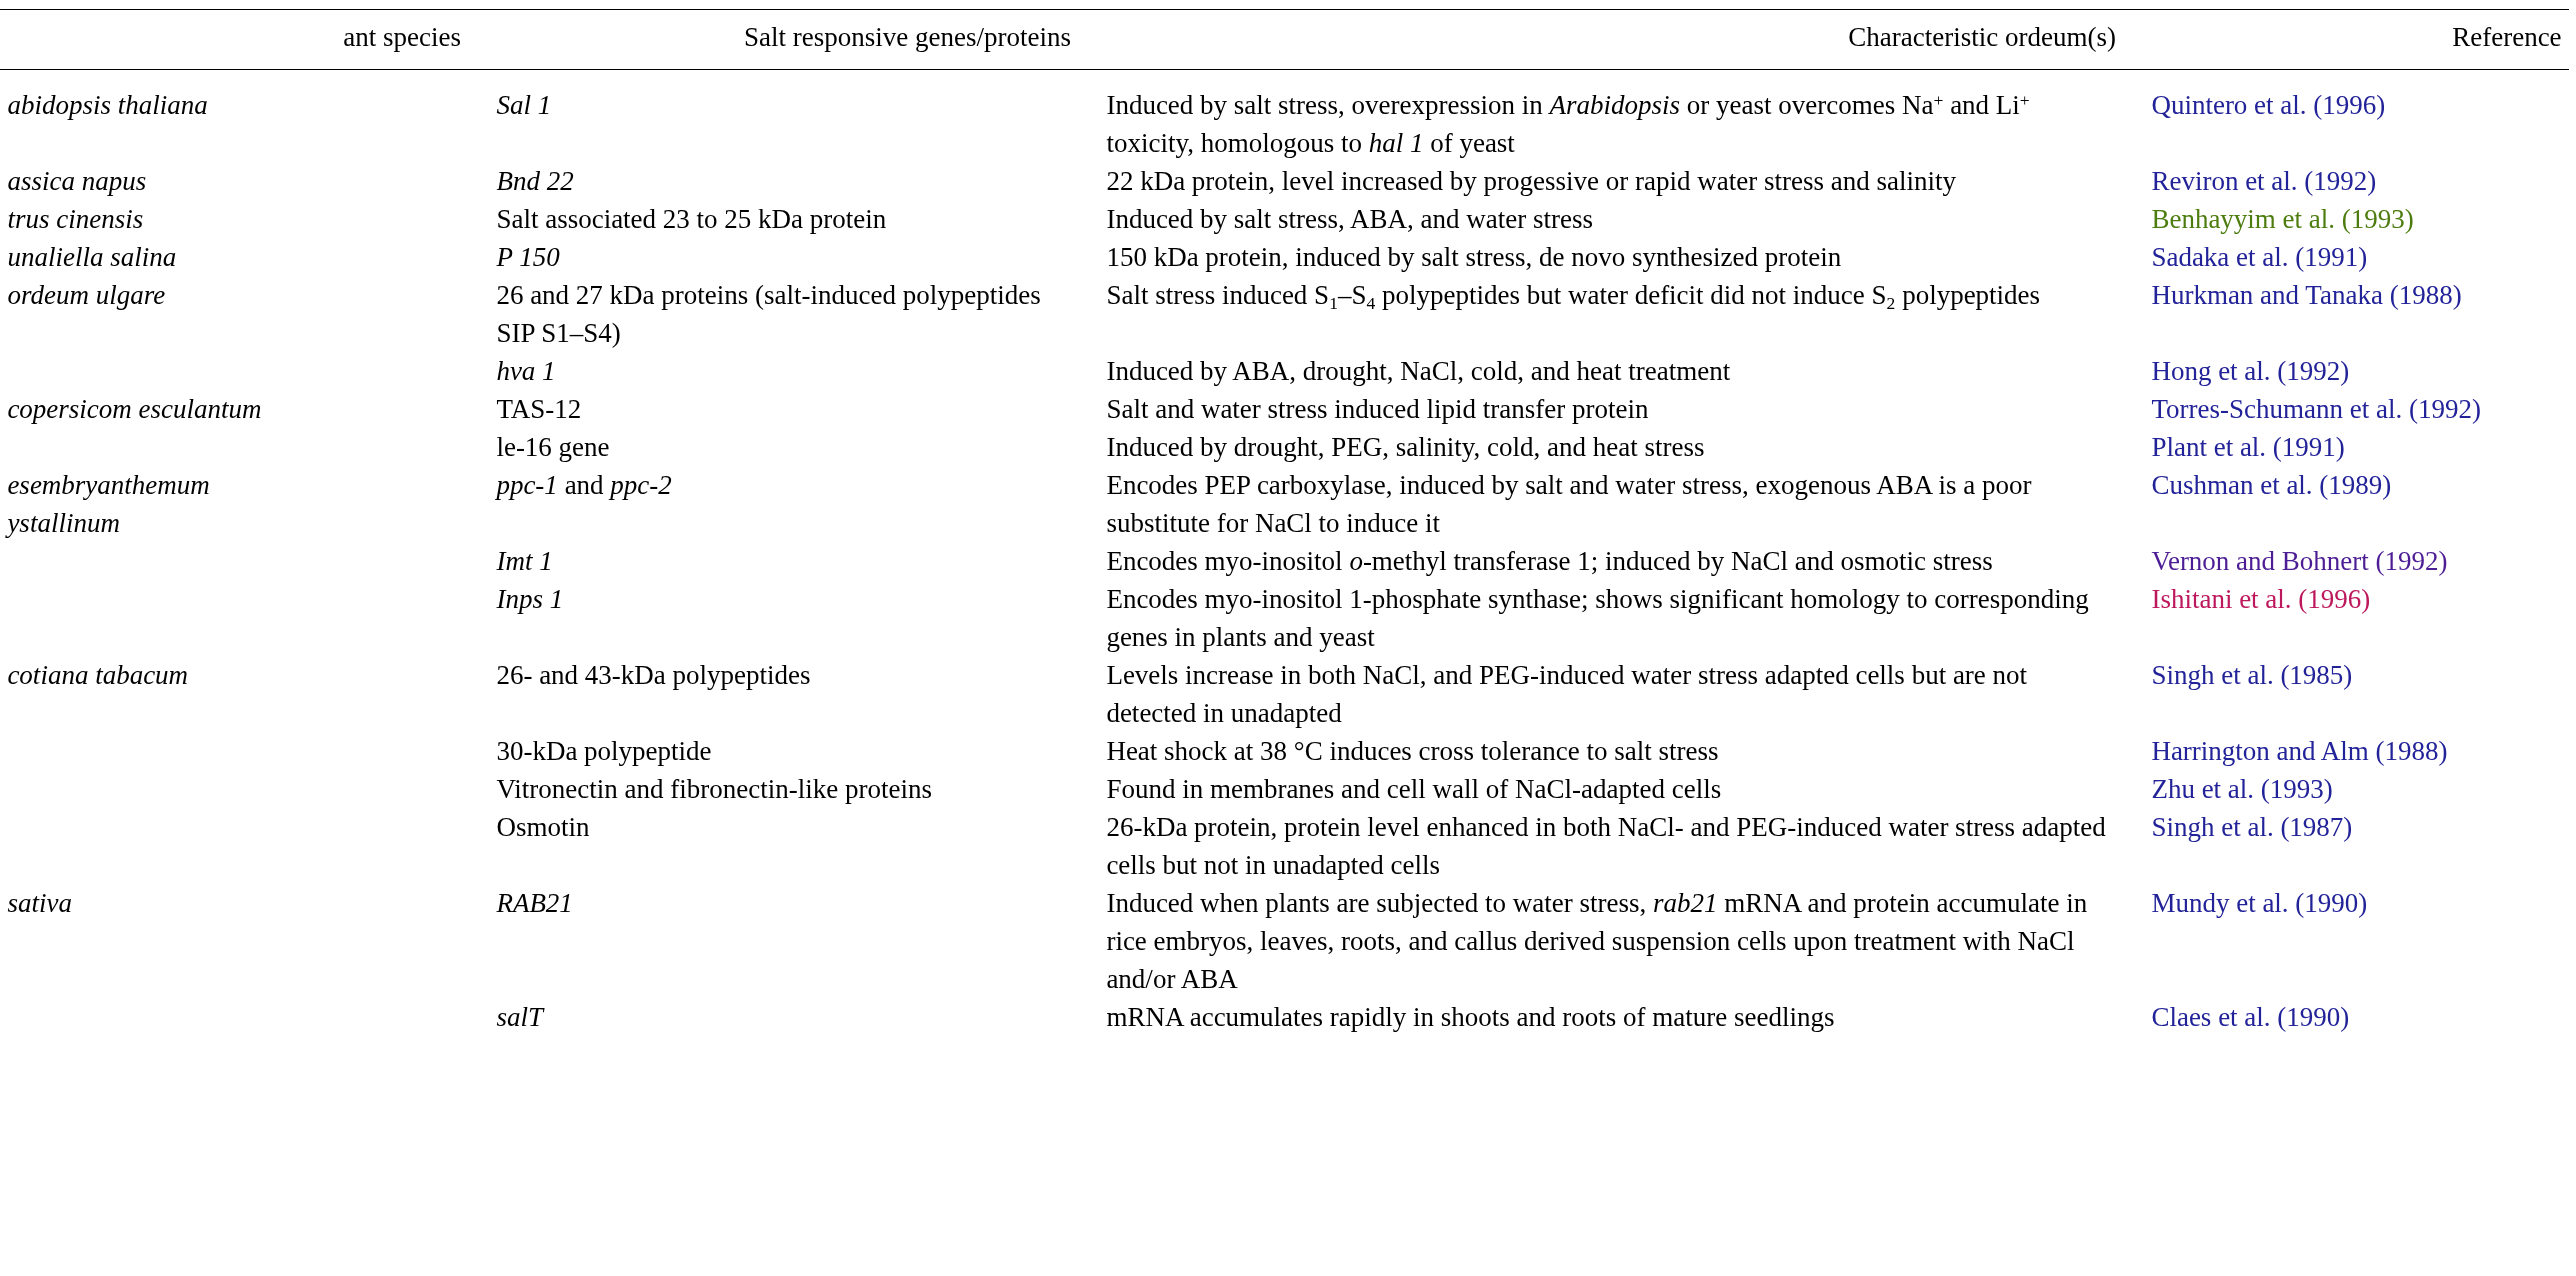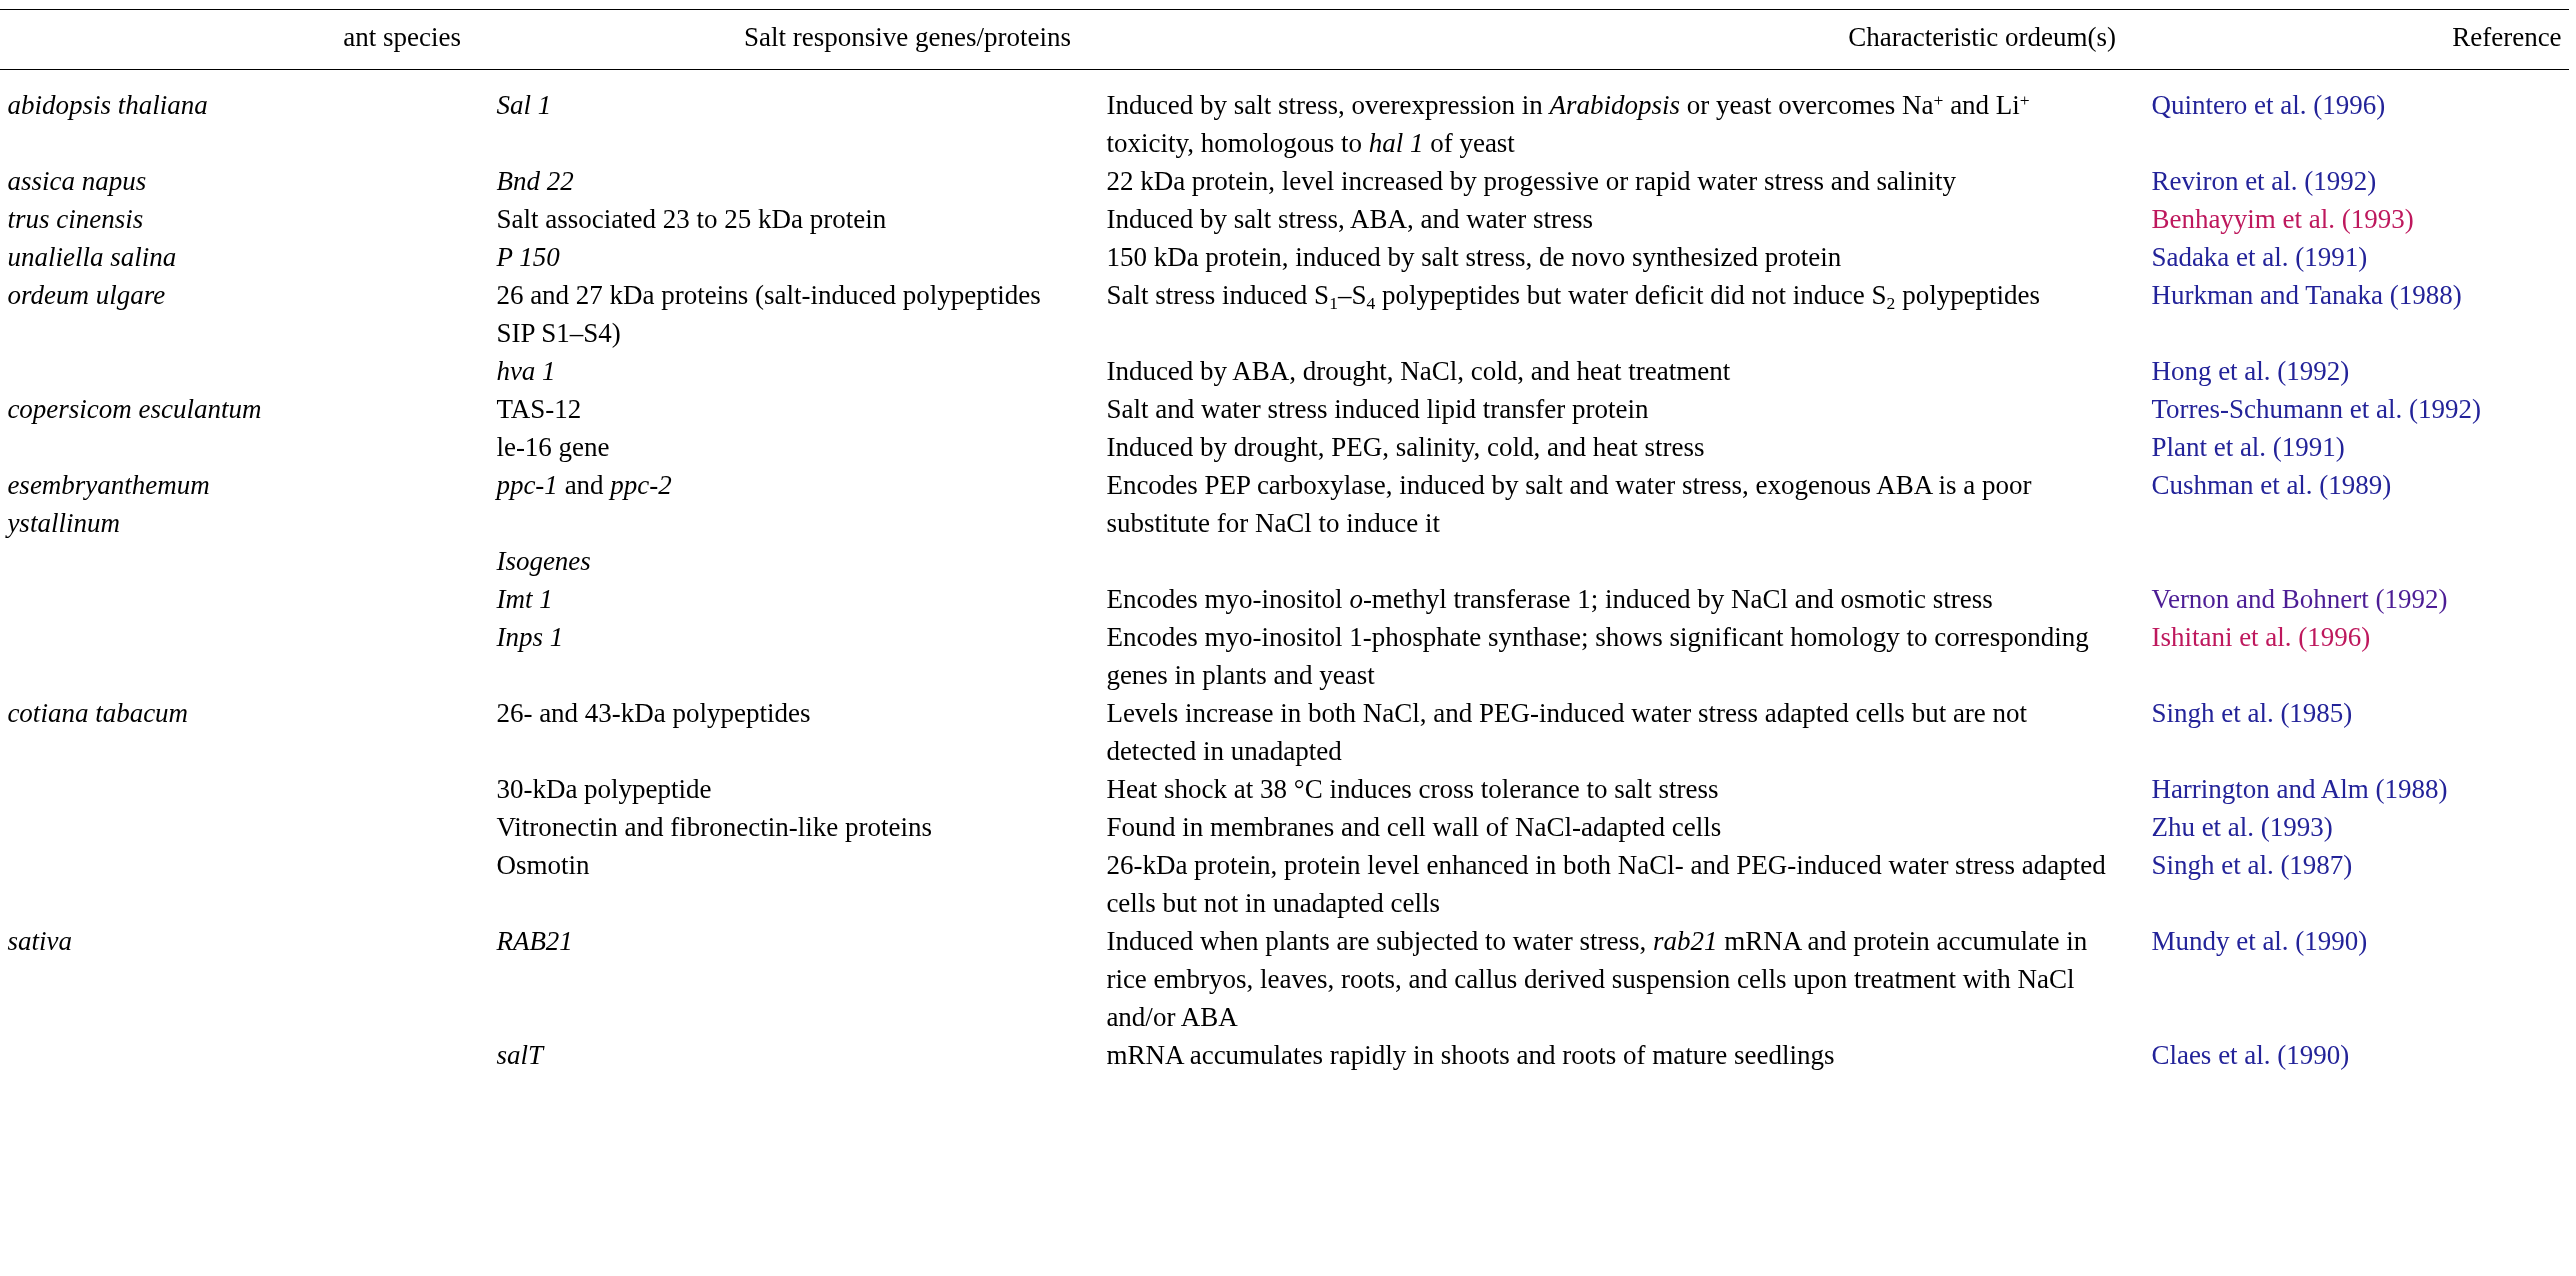--- a/index.html
+++ b/index.html
@@ -66,21 +66,21 @@
       <tr>
         <td class="species-cell"><span class="it">assica napus</span></td>
         <td><span class="it">Bnd 22</span></td>
         <td><span>22 kDa protein, level increased by progessive or rapid water stress and salinity</span></td>
         <td><span class="ref" style="color: rgb(35, 35, 153);">Reviron et al. (1992)</span></td>
       </tr>
       <tr>
         <td class="species-cell"><span class="it">trus cinensis</span></td>
         <td><span>Salt associated 23 to 25 kDa protein</span></td>
         <td><span>Induced by salt stress, ABA, and water stress</span></td>
-        <td><span class="ref" style="color: #be185d;">Benhayyim et al. (1993)</span></td>
+        <td><span class="ref" style="color: #4d7c0f;">Benhayyim et al. (1993)</span></td>
       </tr>
       <tr>
         <td class="species-cell"><span class="it">unaliella salina</span></td>
         <td><span class="it">P 150</span></td>
         <td><span>150 kDa protein, induced by salt stress, de novo synthesized protein</span></td>
         <td><span class="ref" style="color: rgb(35, 35, 153);">Sadaka et al. (1991)</span></td>
       </tr>
       <tr>
         <td class="species-cell"><span class="it">ordeum ulgare</span></td>
         <td><span>26 and 27 kDa proteins (salt-induced polypeptides SIP S1–S4)</span></td>
@@ -104,26 +104,20 @@
         <td><span>le-16 gene</span></td>
         <td><span>Induced by drought, PEG, salinity, cold, and heat stress</span></td>
         <td><span class="ref" style="color: rgb(35, 35, 153);">Plant et al. (1991)</span></td>
       </tr>
       <tr>
         <td class="species-cell"><span class="it">esembryanthemum
 ystallinum</span></td>
         <td><span class="it">ppc-1</span><span> and </span><span class="it">ppc-2</span></td>
         <td><span>Encodes PEP carboxylase, induced by salt and water stress, exogenous ABA is a poor substitute for NaCl to induce it</span></td>
         <td><span class="ref" style="color: rgb(35, 35, 153);">Cushman et al. (1989)</span></td>
-      </tr>
-      <tr>
-        <td class="species-cell"></td>
-        <td><span class="it">Isogenes</span></td>
-        <td></td>
-        <td></td>
       </tr>
       <tr>
         <td class="species-cell"></td>
         <td><span class="it">Imt 1</span></td>
         <td><span>Encodes myo-inositol </span><span class="it">o</span><span>-methyl transferase 1; induced by NaCl and osmotic stress</span></td>
         <td><span class="ref" style="color: #4c1d95;">Vernon and Bohnert (1992)</span></td>
       </tr>
       <tr>
         <td class="species-cell"></td>
         <td><span class="it">Inps 1</span></td>

